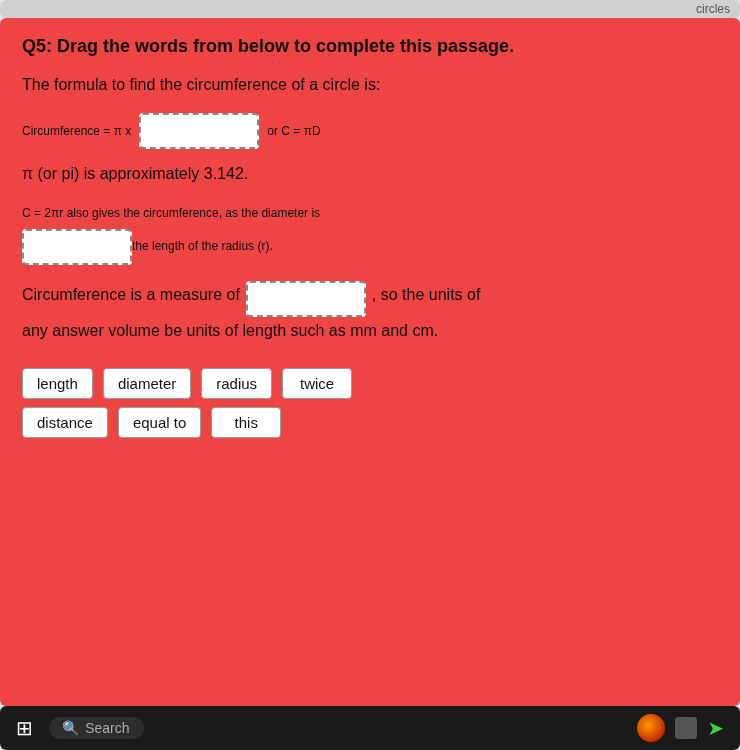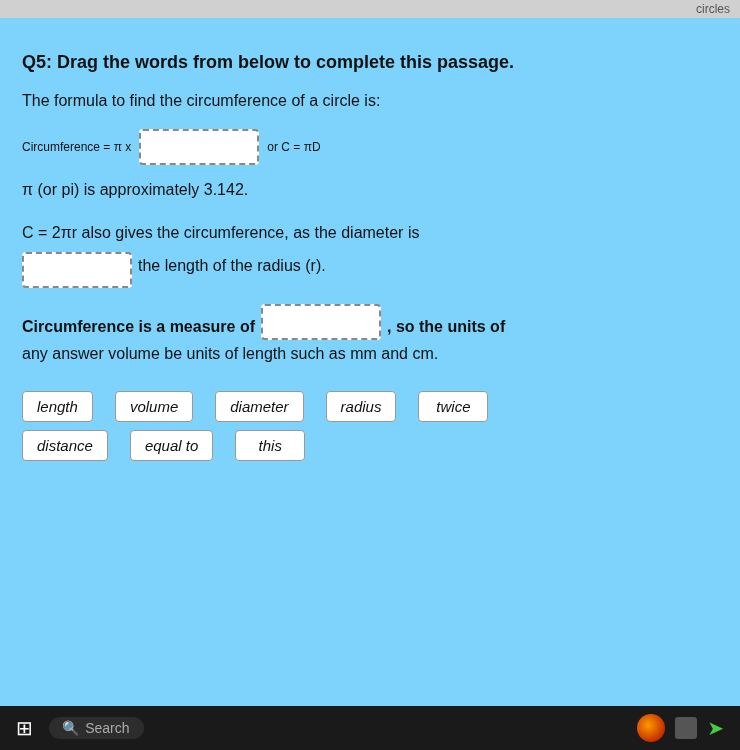--- a/index.html
+++ b/index.html
@@ -1,37 +1,37 @@
 <!DOCTYPE html>
 <html><head>
   <meta charset="utf-8">
   <style>
-    * { box-sizing: border-box; margin: 0; padding: 0; }
+    * { box-sizing: border-box; margin: 0; padding: 0; border-radius: 6px; }
     body {
       font-family: Arial, sans-serif;
       background: #e8e8e8;
       width: 740px;
       height: 750px;
       overflow: hidden;
       display: flex;
       flex-direction: column;
     }
 
     .top-bar {
       background: #d0d0d0;
       text-align: right;
       padding: 2px 10px;
       font-size: 12px;
       color: #555;
     }
 
     .main-content {
-      background: #7dd3fc;
+      background: #ef4444;
       flex: 1;
-      padding: 34px 22px 10px 22px;
+      padding: 18px 22px 10px 22px;
       display: flex;
       flex-direction: column;
       gap: 0;
     }
 
     .question-title {
       font-size: 18px;
       font-weight: bold;
       margin-bottom: 16px;
       color: #111;
@@ -71,65 +71,63 @@
       min-width: 110px;
     }
 
     .pi-line {
       font-size: 16px;
       color: #111;
       margin-bottom: 20px;
     }
 
     .c-formula-block {
-      font-size: 16px;
+      font-size: 12px;
       color: #111;
       margin-bottom: 16px;
       line-height: 1.8;
     }
 
     .c-formula-block .first-line {
       display: flex;
       align-items: center;
       gap: 6px;
     }
 
     .c-formula-block .second-line {
       display: flex;
-      gap: 6px;
+      align-items: center;
       margin-top: 4px;
     }
 
     .measure-block {
       font-size: 16px;
       color: #111;
       margin-bottom: 20px;
       line-height: 1.7;
     }
 
     .measure-line1 {
       display: flex;
-      align-items: flex-end;
+      align-items: flex-start;
       gap: 6px;
       flex-wrap: wrap;
-      font-weight: bold;
     }
 
     .word-bank {
       margin-top: 4px;
       display: flex;
       flex-direction: column;
       gap: 8px;
     }
 
     .word-row {
       display: flex;
-      gap: 22px;
-      align-items: center;
-      font-style: italic;
+      gap: 10px;
+      align-items: center;
     }
 
     .word-tile {
       border: 1.5px solid #999;
       border-radius: 4px;
       background: #fff;
       padding: 6px 14px;
       font-size: 15px;
       color: #111;
       cursor: grab;
@@ -241,21 +239,20 @@
         <span></span>
       </div>
       <span>, so the units of</span>
     </div>
     <div>any answer volume be units of length such as mm and cm.</div>
   </div>
 
   <div class="word-bank">
     <div class="word-row">
       <div class="word-tile">length</div>
-      <div class="word-tile">volume</div>
       <div class="word-tile">diameter</div>
       <div class="word-tile">radius</div>
       <div class="word-tile">twice</div>
     </div>
     <div class="word-row">
       <div class="word-tile">distance</div>
       <div class="word-tile">equal to</div>
       <div class="word-tile">this</div>
     </div>
   </div>

